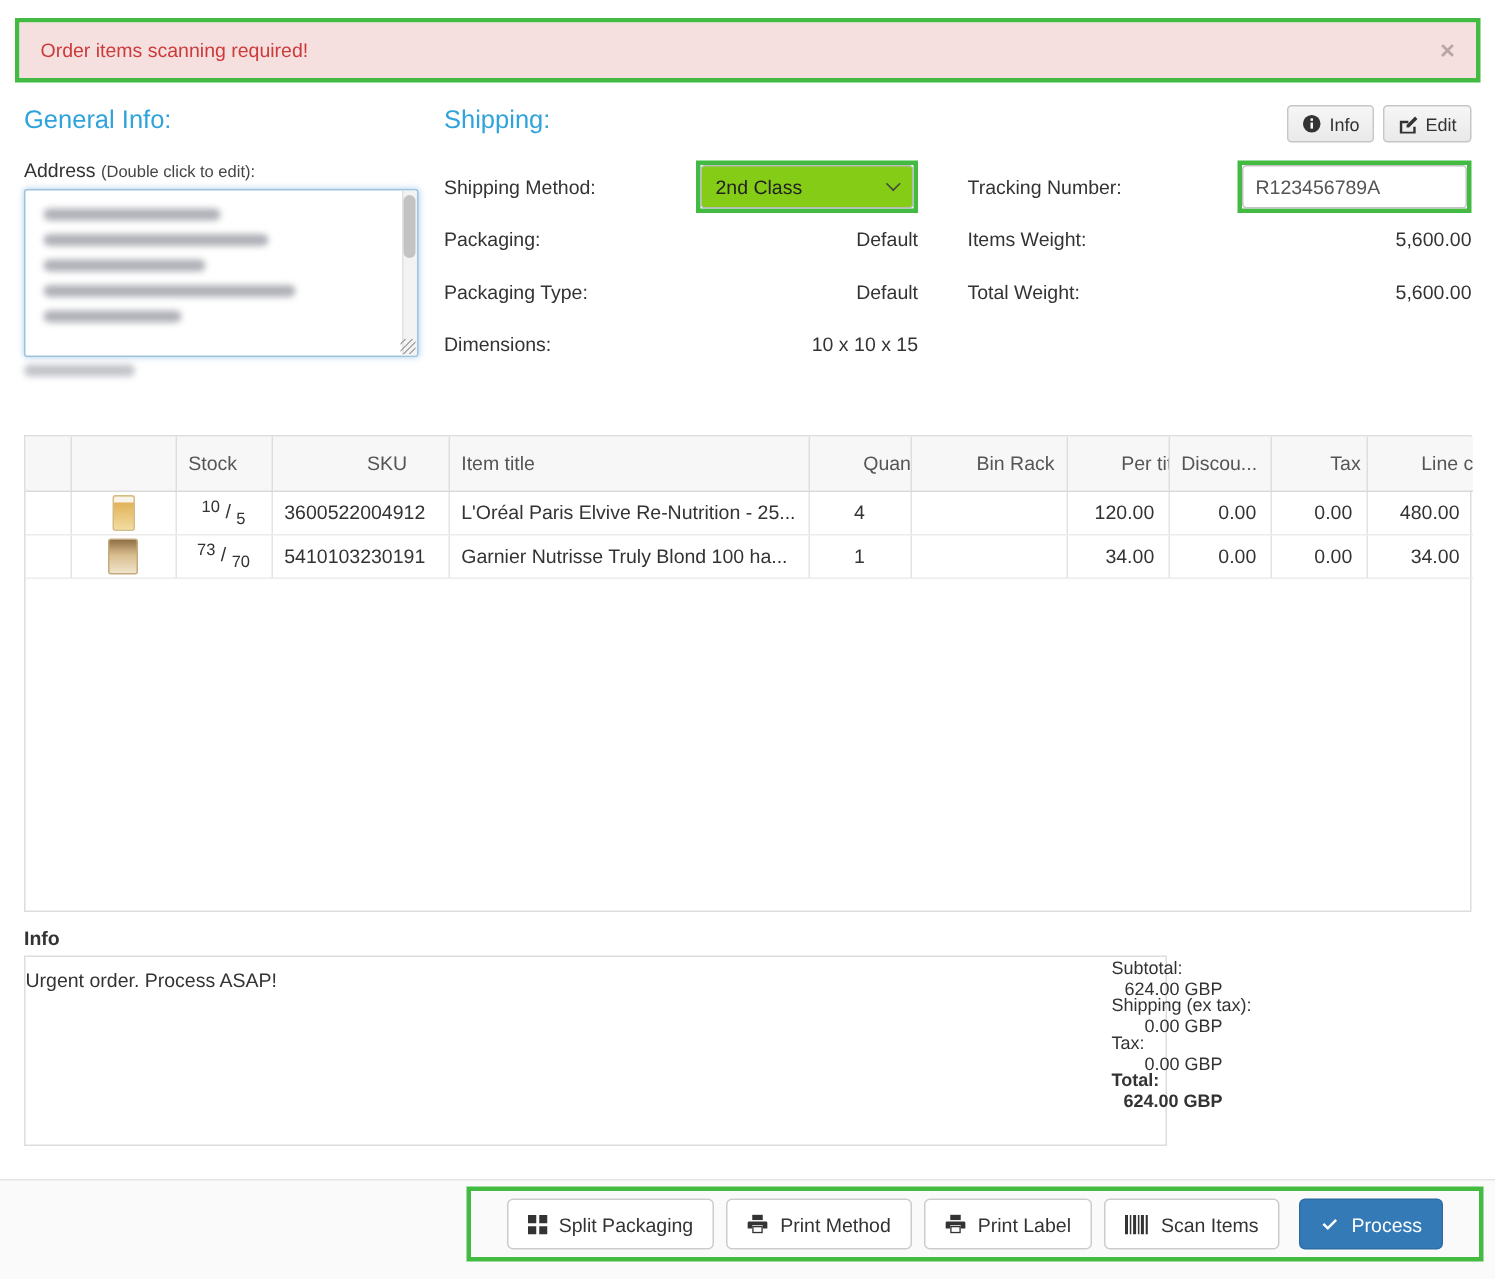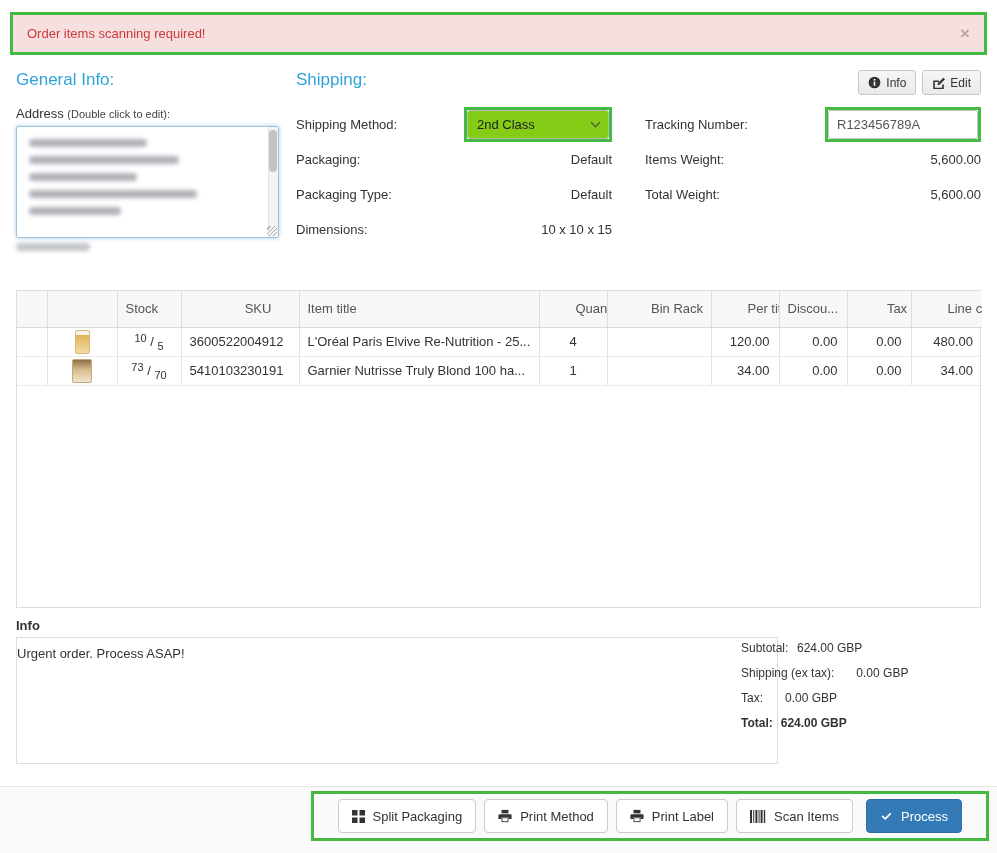--- a/index.html
+++ b/index.html
@@ -97,21 +97,21 @@
     background: linear-gradient(180deg,#8f6f45 0%,#d8bc8e 45%,#f0e4ca 100%); }
 
   
   .notes-label { position: absolute; left: 16px; top: 618px; font-weight: bold; font-size: 13px; color: #333; }
   .notes-area {
     position: absolute; left: 16px; top: 637px; width: 762px; height: 127px;
     border: 1px solid #ddd; padding: 8px 0; font-size: 13px; color: #333;
     font-family: inherit; resize: none; background: #fff;
   }
   .totals { position: absolute; right: 16px; top: 641px; width: 240px; font-size: 12px; color: #333; }
-  .tline { display: flex; justify-content: flex-start; align-items: baseline; height: 25px; }
+  .tline { display: flex; justify-content: flex-end; align-items: baseline; height: 25px; flex-direction: column; }
   .tval { width: 74px; text-align: right; }
   .tline.total { font-weight: bold; }
 
   
   .footer { position: absolute; left: 0; bottom: 0; width: 997px; height: 67px;
     background: #fafafa; border-top: 1px solid #e3e3e3; }
   .foot-hl { position: absolute; right: 8px; top: 4px; display: flex; align-items: center; gap: 8px; padding: 5px 24px; }
   .btn {
     display: inline-flex; align-items: center; gap: 8px; height: 34px; padding: 0 13px;
     background: #fff; border: 1px solid #ccc; border-radius: 4px;

